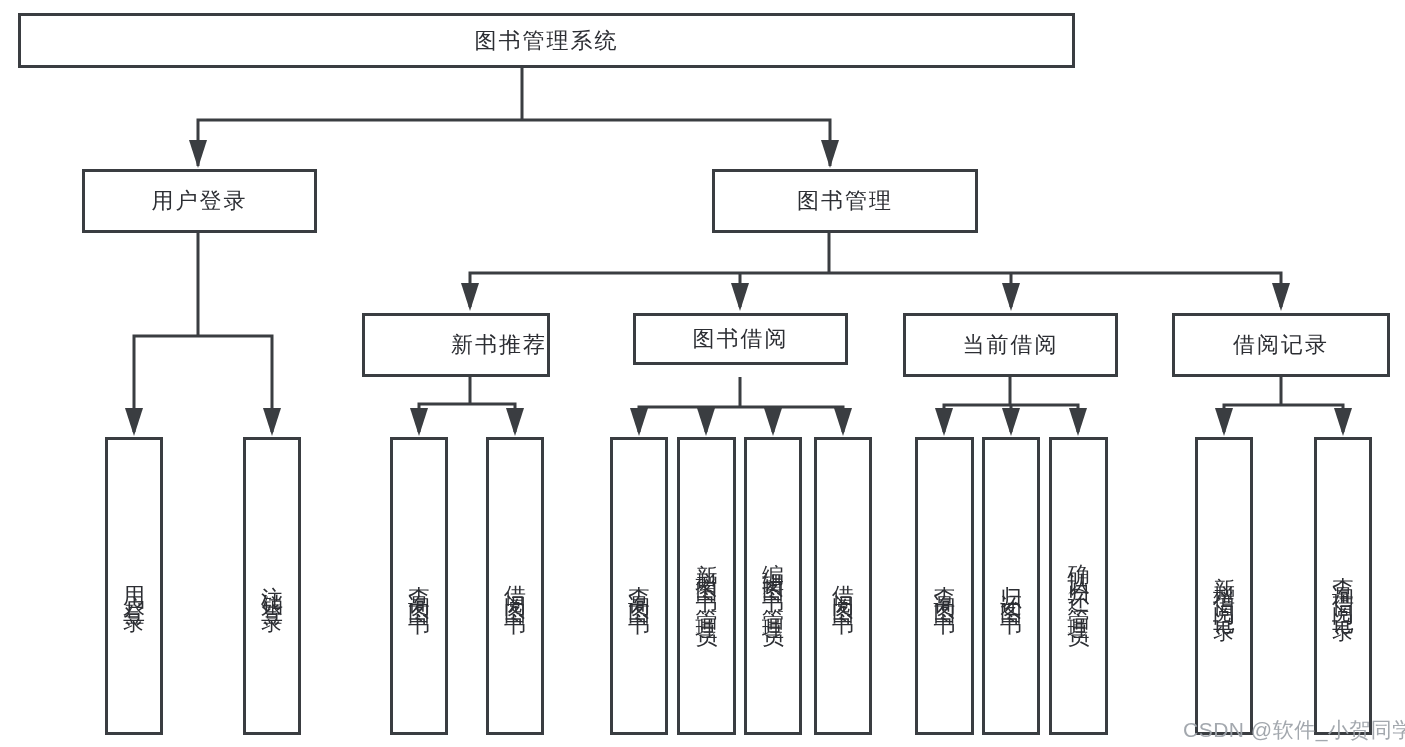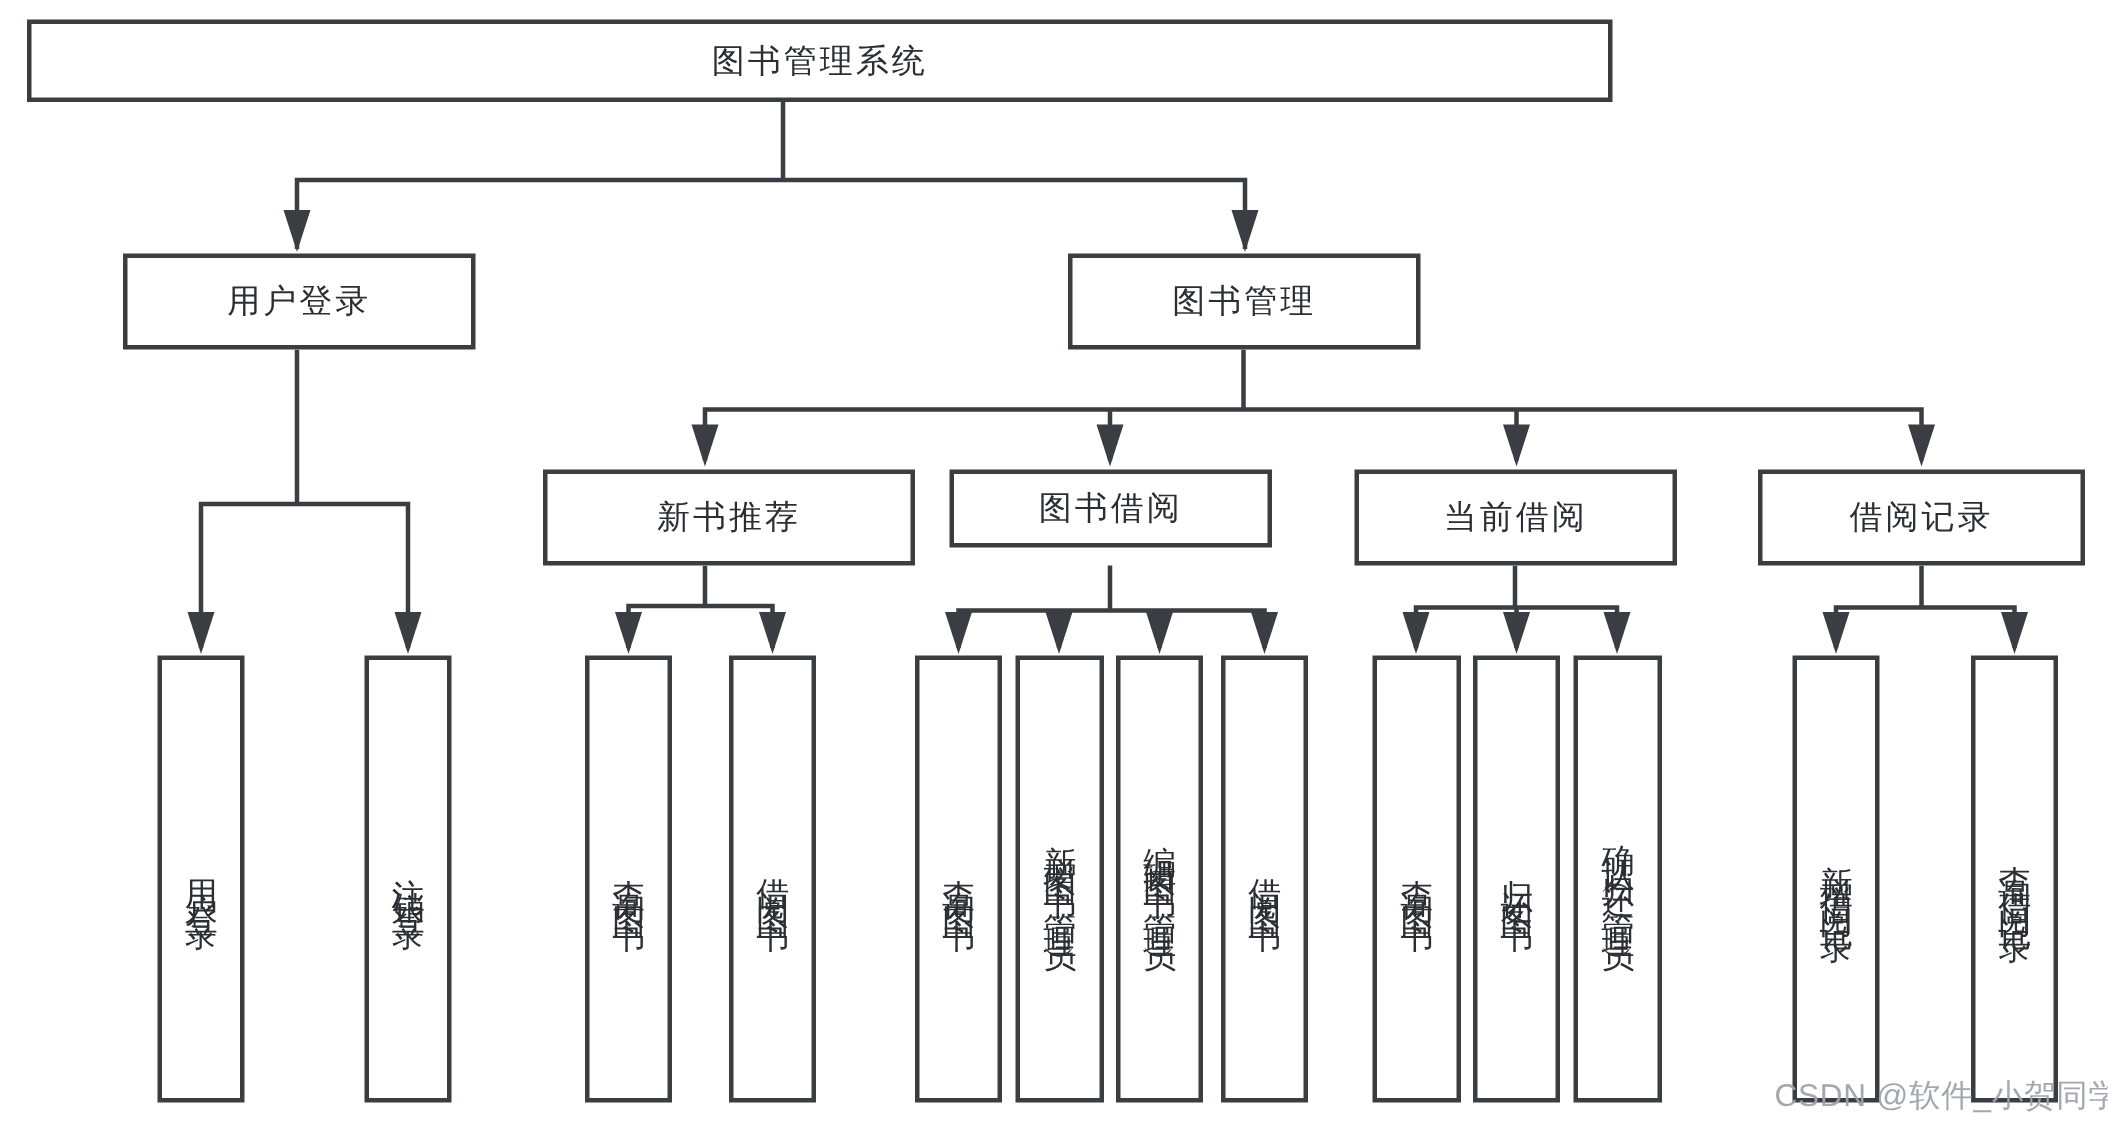--- a/index.html
+++ b/index.html
@@ -104,25 +104,25 @@
   </g>
 </svg>
 
 <div class="node h" style="left:18px; top:13px; width:1057px; height:55px;">
   <span class="label">图书管理系统</span>
 </div>
 
 <div class="node h" style="left:82px; top:169px; width:235px; height:64px;">
   <span class="label">用户登录</span>
 </div>
-<div class="node h" style="left:712px; top:169px; width:235px; height:64px;">
+<div class="node h" style="left:712px; top:169px; width:266px; height:64px;">
   <span class="label">图书管理</span>
 </div>
 
-<div class="node h" style="left:362px; top:313px; width:248px; height:64px;">
+<div class="node h" style="left:362px; top:313px; width:188px; height:64px;justify-content:flex-end;">
   <span class="label">新书推荐</span>
 </div>
 <div class="node h" style="left:633px; top:313px; width:215px; height:52px;">
   <span class="label">图书借阅</span>
 </div>
 <div class="node h" style="left:903px; top:313px; width:215px; height:64px;">
   <span class="label">当前借阅</span>
 </div>
 <div class="node h" style="left:1172px; top:313px; width:218px; height:64px;">
   <span class="label">借阅记录</span>

